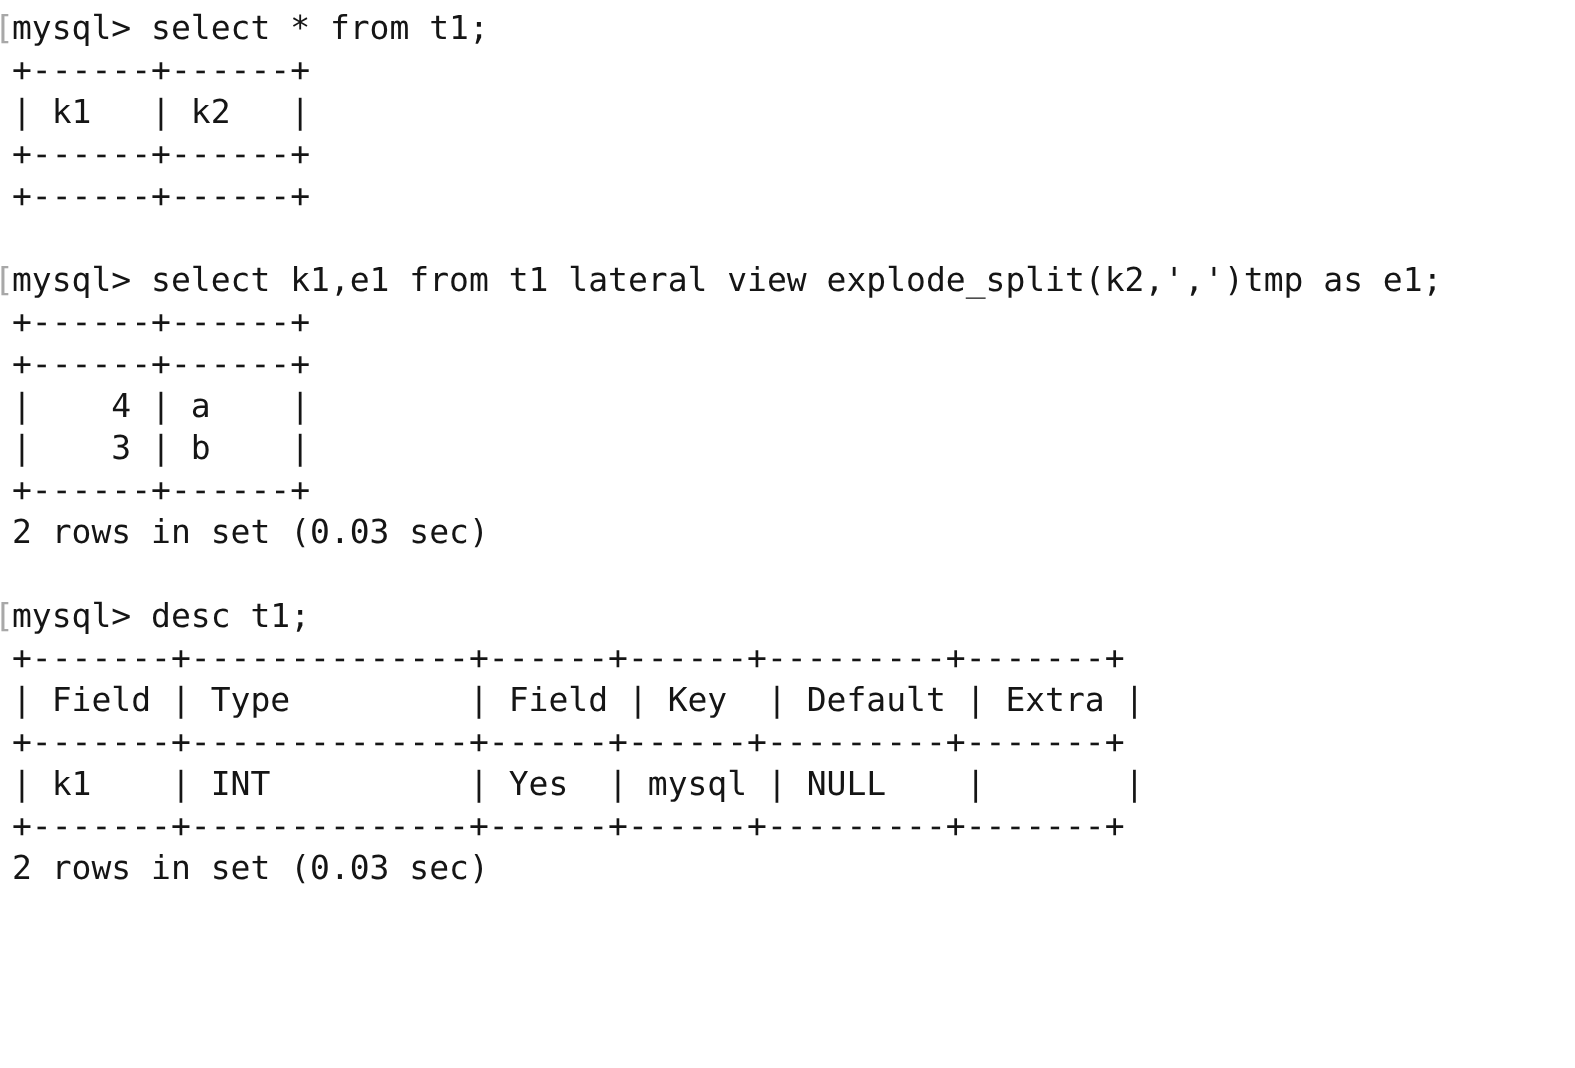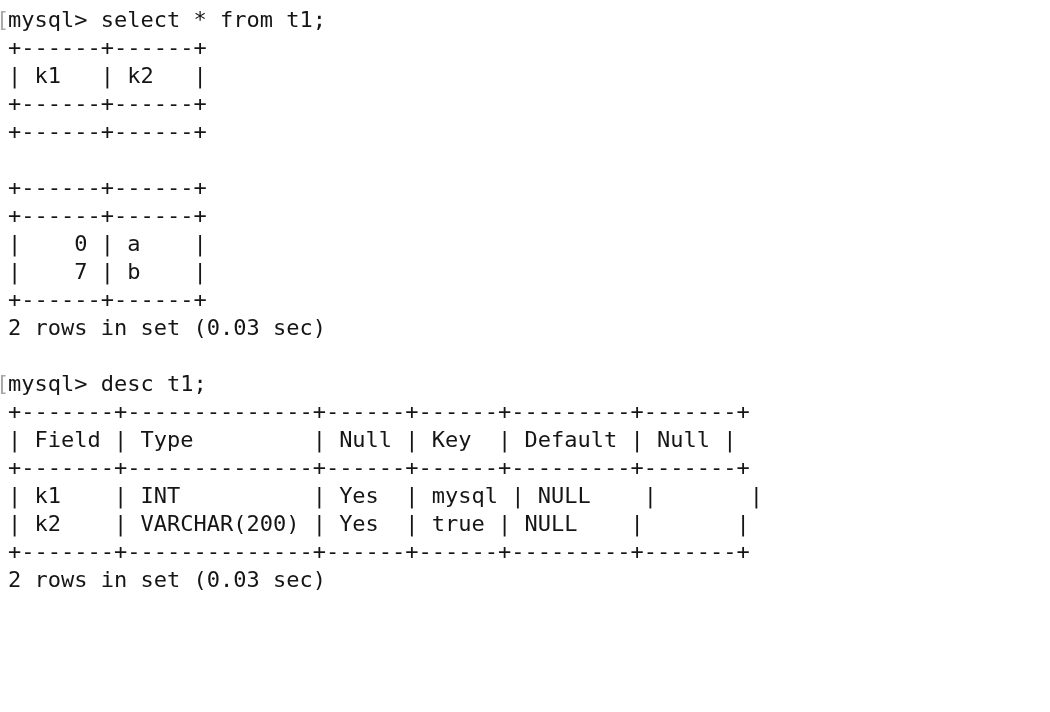--- a/index.html
+++ b/index.html
@@ -35,33 +35,33 @@
   <section>
     <div class="line"><span class="bracket">[</span><span>mysql&gt; select * from t1;</span></div>
     <div class="line">+------+------+</div>
     <div class="line">| k1   | k2   |</div>
     <div class="line">+------+------+</div>
     <div class="line">+------+------+</div>
   </section>
   <div class="line blank"></div>
 
   <section>
+    <div class="line"><span class="bracket">[</span><span>mysql&gt; select k1,e1 from t1 lateral view explode_split(k2,',')tmp as e1;</span></div>
     <div class="line">+------+------+</div>
     <div class="line">+------+------+</div>
-    <div class="line">|    0 | a    |</div>
-    <div class="line">|    7 | b    |</div>
+    <div class="line">|    4 | a    |</div>
+    <div class="line">|    3 | b    |</div>
     <div class="line">+------+------+</div>
     <div class="line">2 rows in set (0.03 sec)</div>
   </section>
   <div class="line blank"></div>
 
   <section>
     <div class="line"><span class="bracket">[</span><span>mysql&gt; desc t1;</span></div>
     <div class="line">+-------+--------------+------+------+---------+-------+</div>
-    <div class="line">| Field | Type         | Null | Key  | Default | Null |</div>
+    <div class="line">| Field | Type         | Field | Key  | Default | Extra |</div>
     <div class="line">+-------+--------------+------+------+---------+-------+</div>
     <div class="line">| k1    | INT          | Yes  | mysql | NULL    |       |</div>
-    <div class="line">| k2    | VARCHAR(200) | Yes  | true | NULL    |       |</div>
     <div class="line">+-------+--------------+------+------+---------+-------+</div>
     <div class="line">2 rows in set (0.03 sec)</div>
   </section>
 
 </div>
 
 </body></html>

